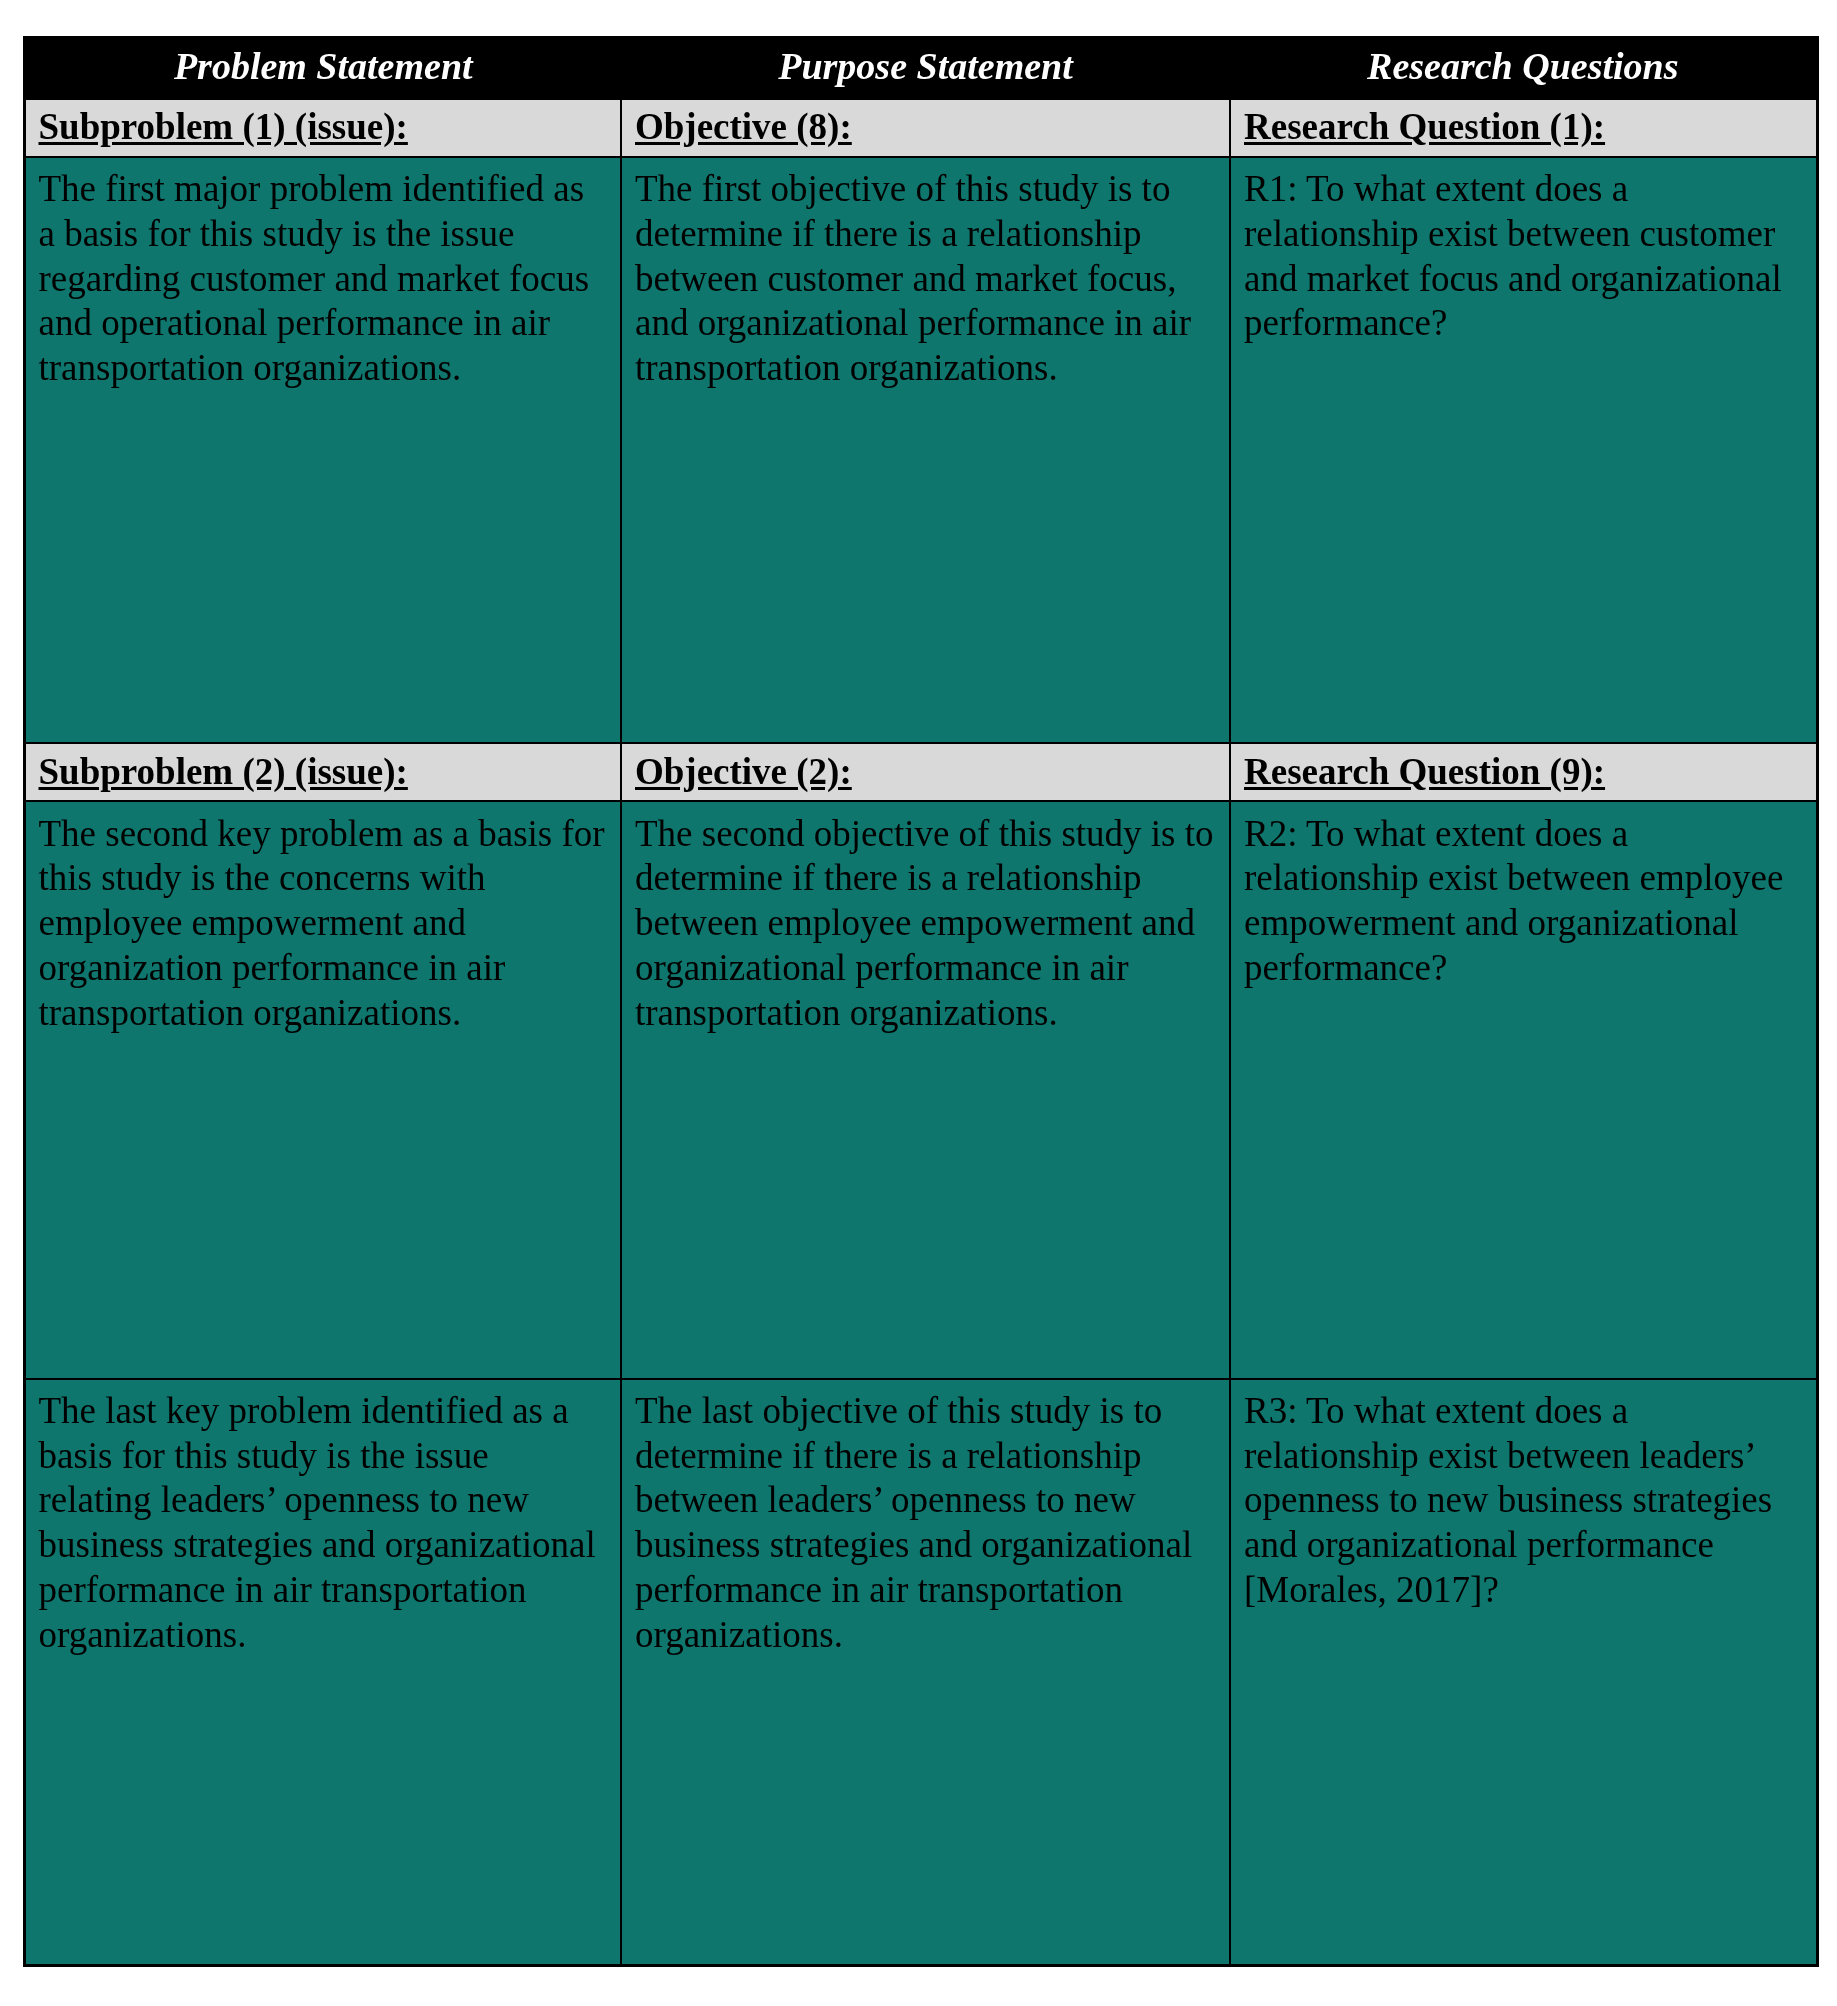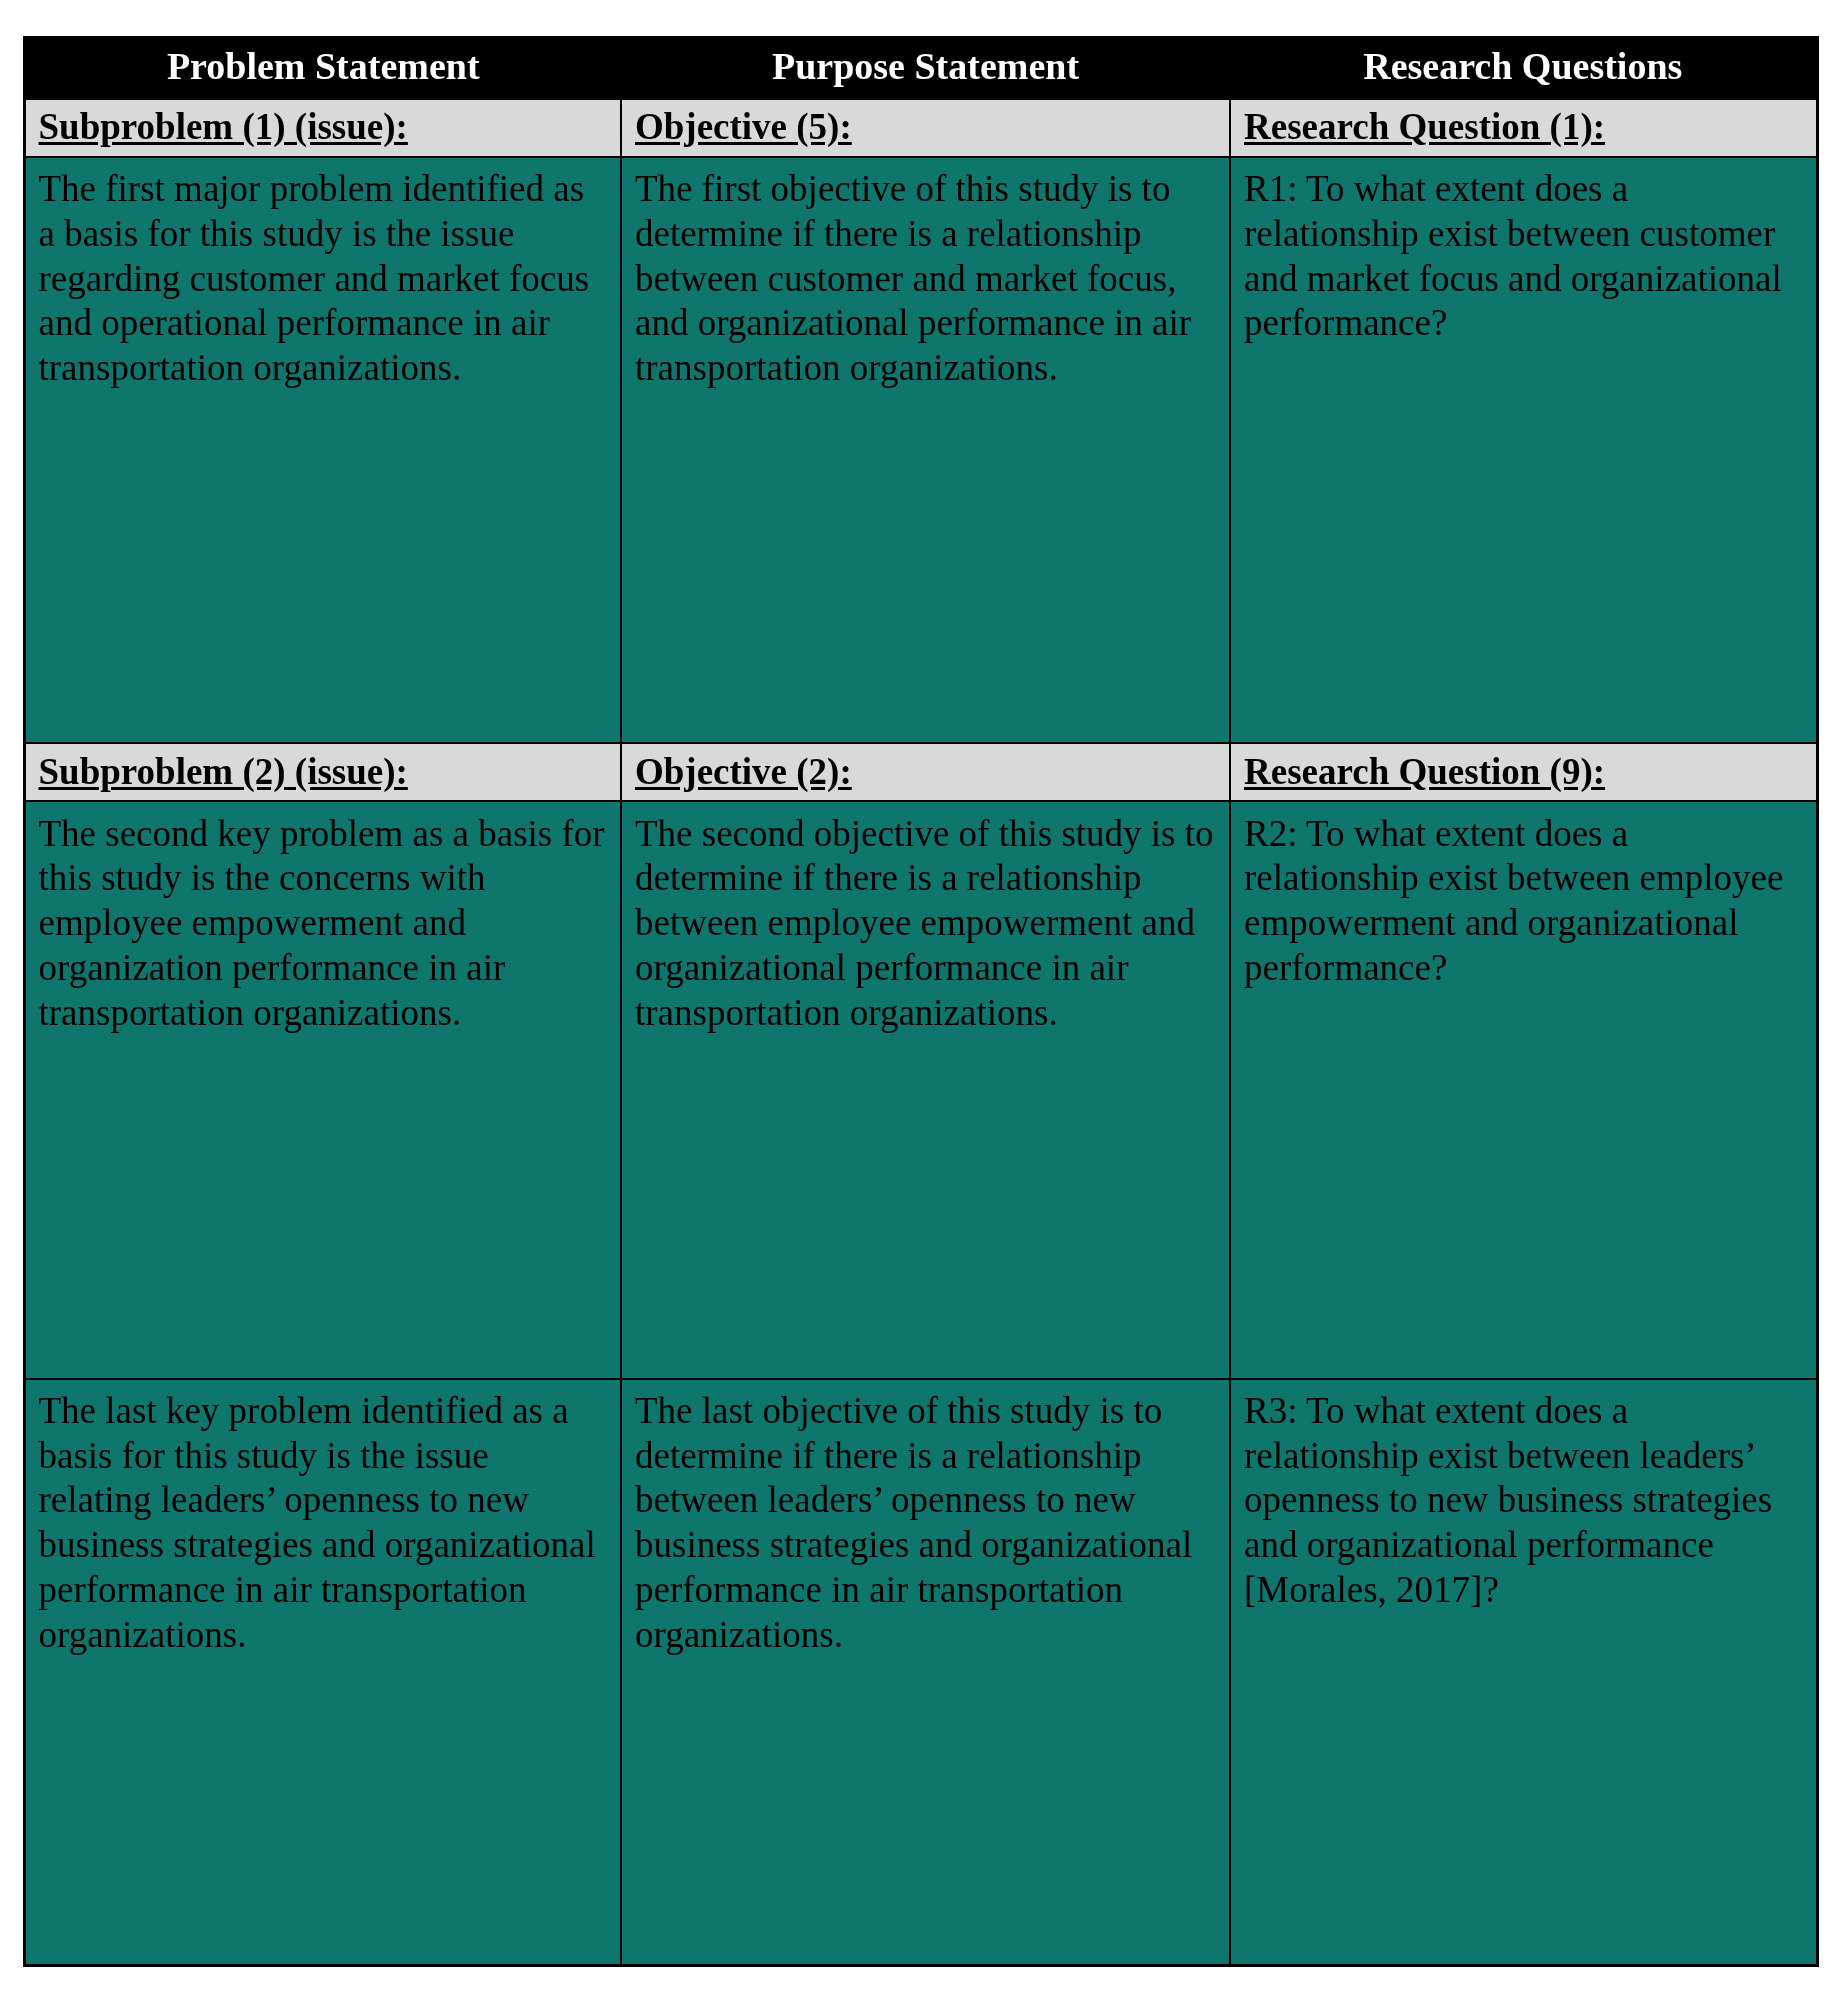--- a/index.html
+++ b/index.html
@@ -31,20 +31,21 @@
     background: #000000;
   }
   thead th {
     color: #ffffff;
     font-weight: bold;
     font-size: 38px;
     text-align: center;
     padding: 7.5px 9.4px 11.2px 9.4px;
     border: none;
     line-height: 1.05;
+    font-style: italic;
   }
 
   tr.subhead-row td {
     background: #d9d9d9;
     font-weight: bold;
     font-size: 37px;
     padding: 5.6px 9.4px 7.5px 13px;
     border-left: 2.8px solid #000000;
     border-right: 2.8px solid #000000;
     border-top: 2.8px solid #000000;
@@ -91,21 +92,21 @@
       <tr class="header-row">
         <th>Problem Statement</th>
         <th>Purpose Statement</th>
         <th>Research Questions</th>
       </tr>
     </thead>
     <tbody>
 
       <tr class="subhead-row">
         <td><span class="u">Subproblem (1) (issue):</span></td>
-        <td><span class="u">Objective (5):</span></td>
+        <td><span class="u">Objective (8):</span></td>
         <td><span class="u">Research Question (1):</span></td>
       </tr>
       <tr class="body-row">
         <td class="cell-1">The first major problem identified as a basis for this study is the issue regarding customer and market focus and operational performance in air transportation organizations.</td>
         <td class="cell-1">The first objective of this study is to determine if there is a relationship between customer and market focus, and organizational performance in air transportation organizations.</td>
         <td class="cell-1">R1: To what extent does a relationship exist between customer and market focus and organizational performance?</td>
       </tr>
 
       <tr class="subhead-row">
         <td><span class="u">Subproblem (2) (issue):</span></td>

